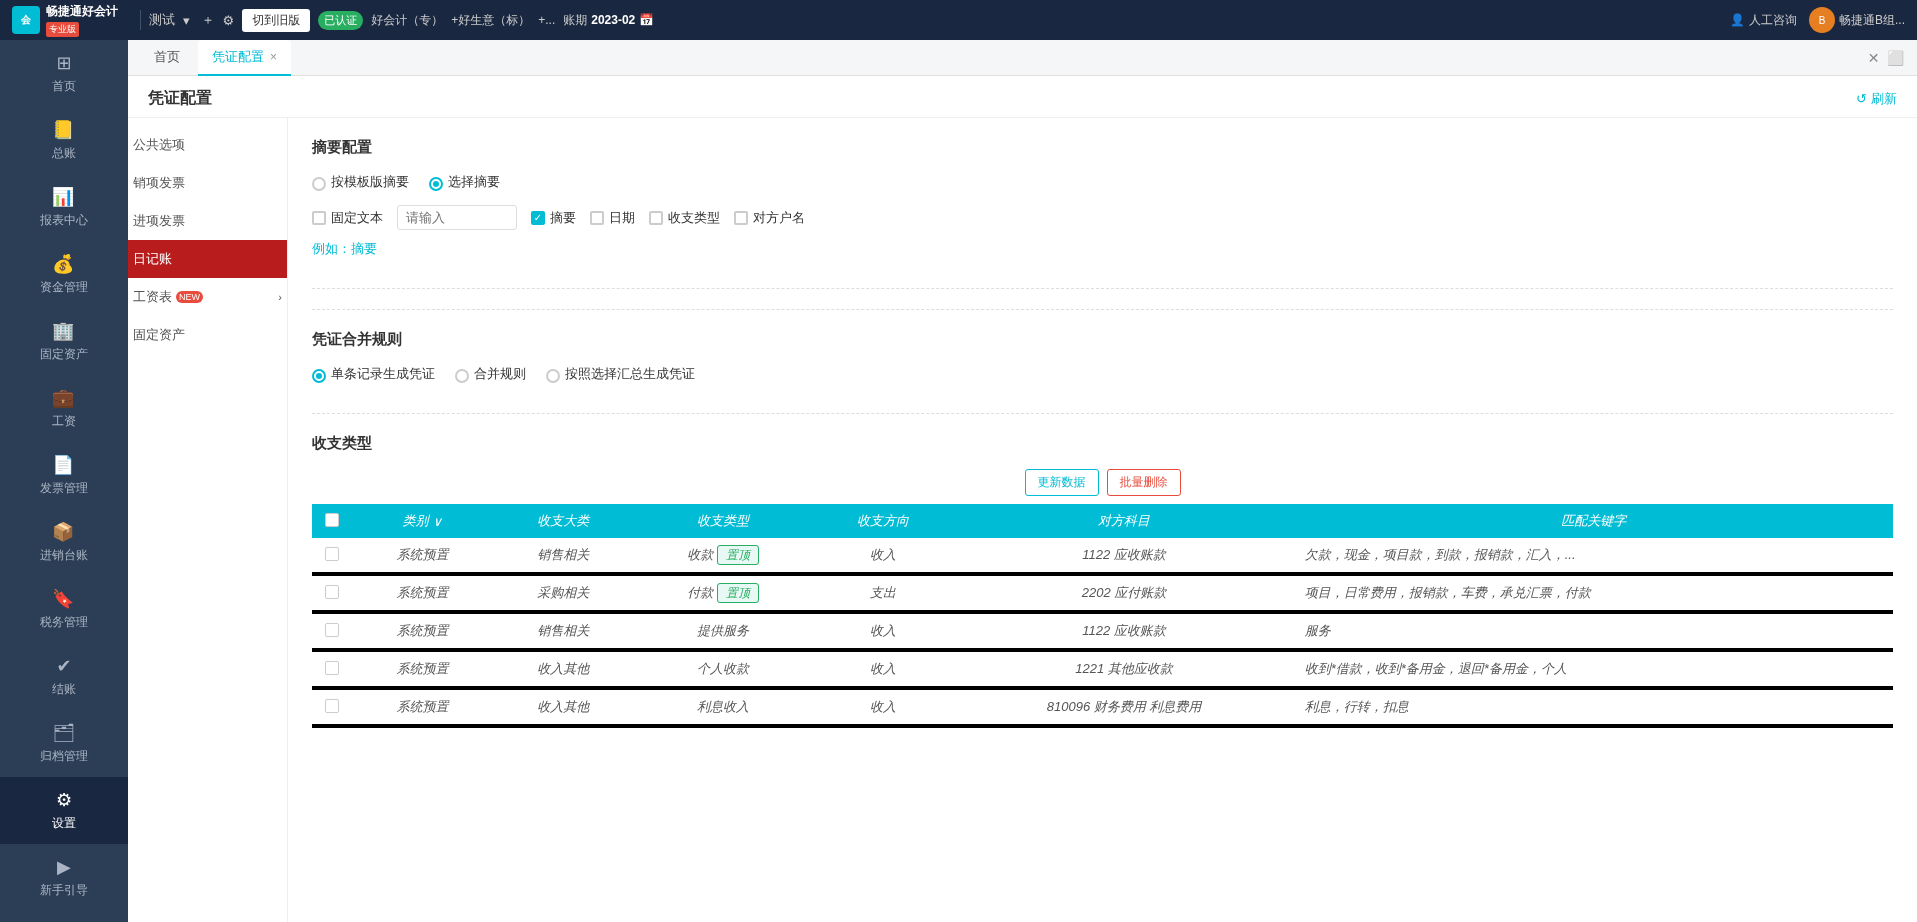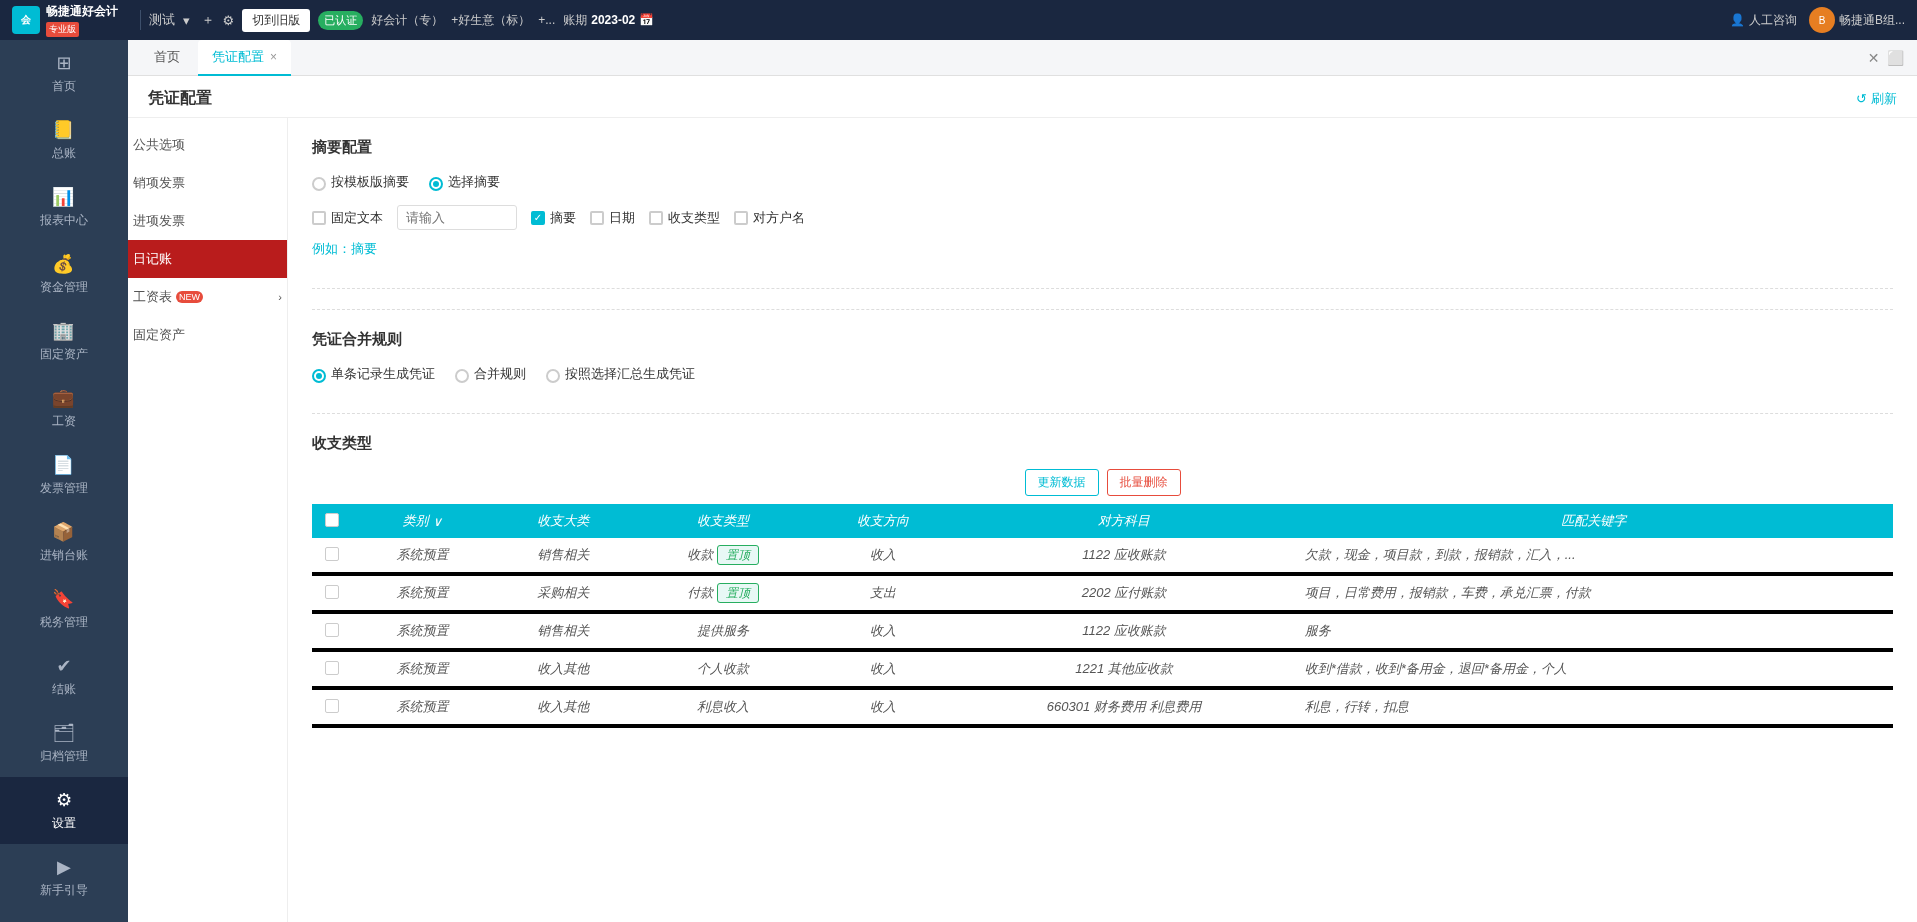--- a/index.html
+++ b/index.html
@@ -546,21 +546,21 @@
     <td>
       <div class="table-checkbox" style="margin:auto;"></div>
     </td>
     <td>系统预置</td>
     <td>收入其他</td>
     <td>
       利息收入
       
     </td>
     <td>收入</td>
-    <td>660301 财务费用 利息费用</td>
+    <td>810096 财务费用 利息费用</td>
     <td style="text-align:left;">利息，行转，扣息</td>
   </tr>
               </tbody>
           </table>
         </div>
 
       </div>
     </div>
   </div>
 </div>

